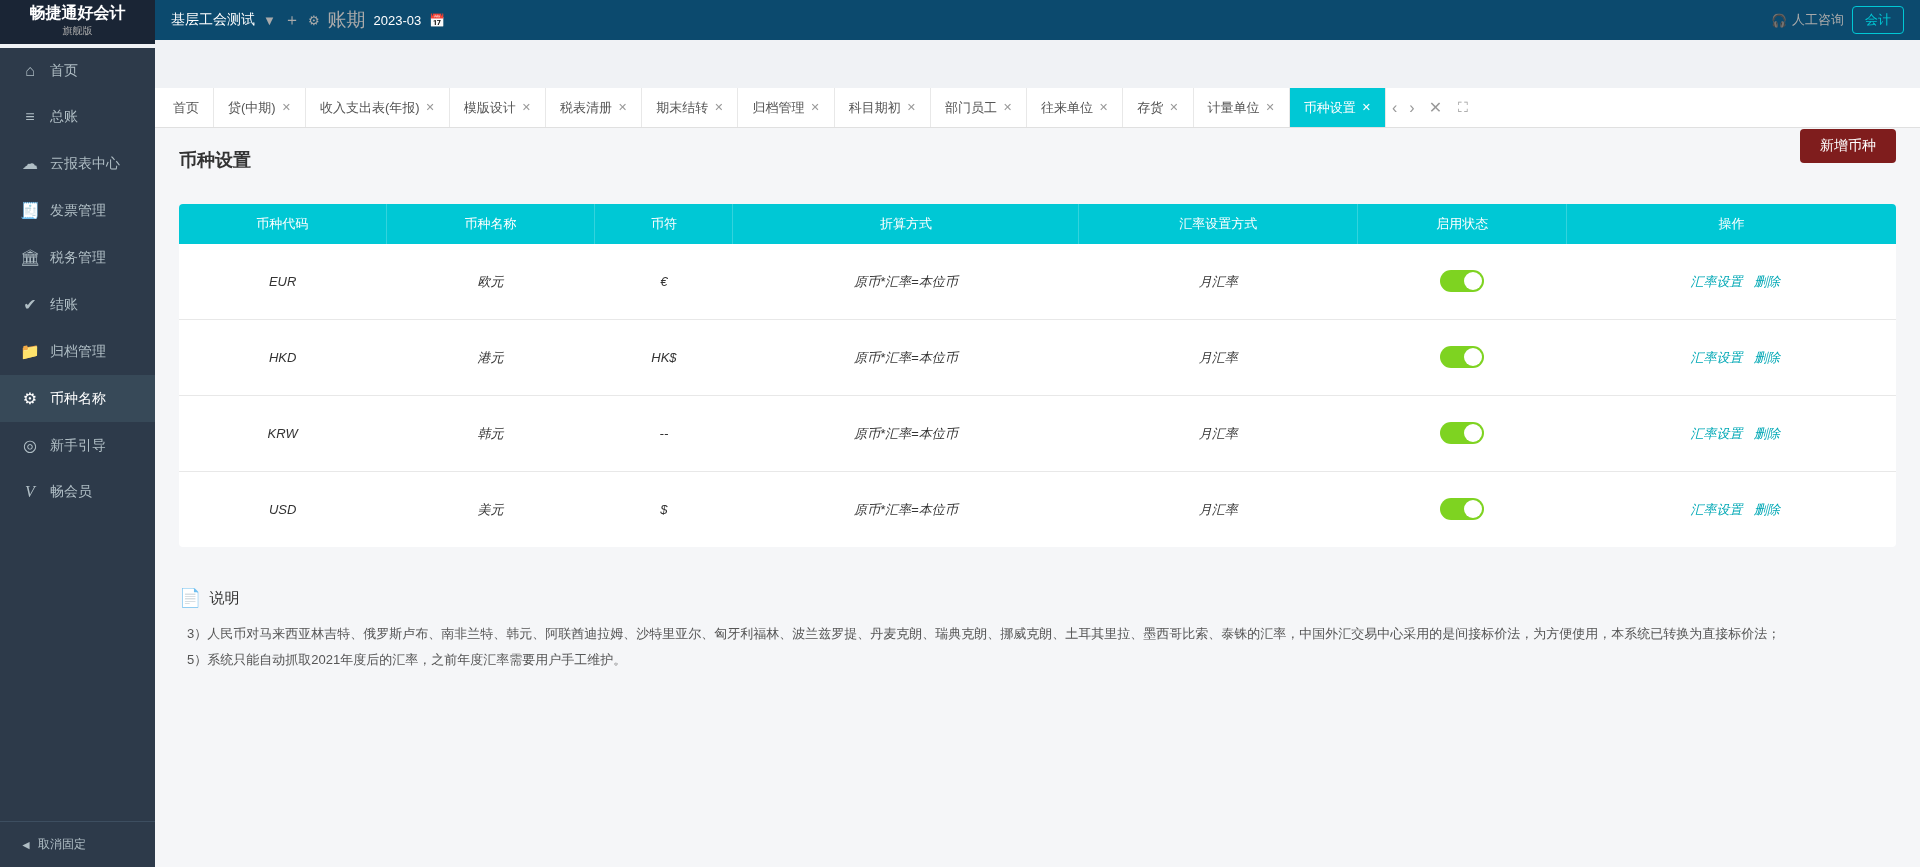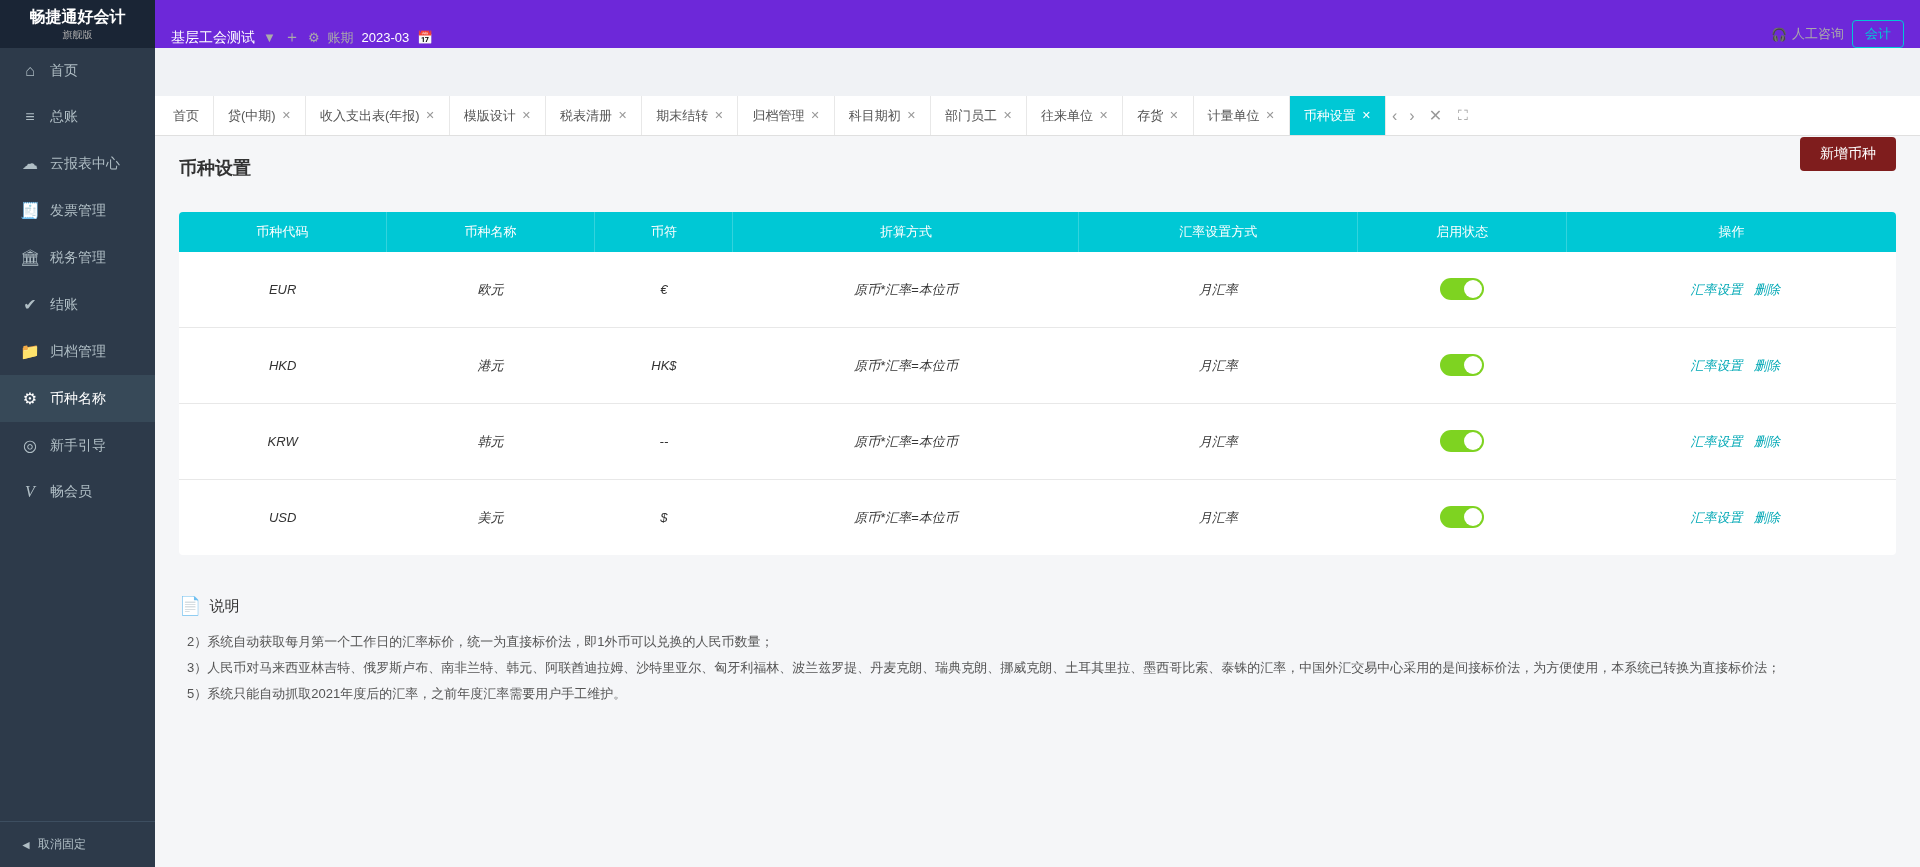--- a/index.html
+++ b/index.html
@@ -1,28 +1,28 @@
 <!DOCTYPE html>
 <html><head>
   <meta charset="utf-8">
   <style>
     * { margin: 0; padding: 0; box-sizing: border-box; }
     body { font-family: 'Microsoft YaHei', SimHei, sans-serif; font-size: 13px; background: #f0f2f5; color: #333; width: 1920px; min-height: 867px; overflow-x: hidden; }
 
     
-    .top-bar { display: flex; align-items: flex-end; background: #6d28d9; height: 48px; padding: 0 0 0 0; }
+    .top-bar { display: flex; align-items: center; background: #0c4a6e; height: 40px; padding: 0 0 0 0; }
     .logo-area { width: 155px; height: 48px; background: #1a2535; display: flex; flex-direction: column; align-items: center; justify-content: center; flex-shrink: 0; }
     .logo-title { color: #fff; font-size: 16px; font-weight: bold; }
     .logo-sub { color: #aaa; font-size: 10px; }
     .top-center { flex: 1; display: flex; align-items: center; padding: 0 16px; gap: 8px; }
     .company-name { color: #fff; font-size: 14px; }
     .dropdown-icon { color: #aaa; cursor: pointer; }
     .add-icon { color: #aaa; cursor: pointer; font-size: 16px; }
     .settings-icon { color: #aaa; cursor: pointer; }
-    .period-label { color: #aaa; font-size: 13px; }
+    .period-label { color: #aaa; font-size: 19px; }
     .period-value { color: #fff; font-size: 13px; }
     .calendar-icon { color: #00c8d5; cursor: pointer; }
     .top-right { display: flex; align-items: center; gap: 8px; margin-right: 16px; }
     .help-btn { color: #aaa; font-size: 13px; display: flex; align-items: center; gap: 4px; cursor: pointer; }
     .account-btn { background: transparent; border: 1px solid #00c8d5; color: #00c8d5; padding: 4px 12px; border-radius: 4px; cursor: pointer; font-size: 13px; }
 
     
     .sidebar { width: 155px; background: #2d3a4a; min-height: calc(867px - 48px); position: fixed; top: 48px; left: 0; display: flex; flex-direction: column; }
     .sidebar-item { display: flex; align-items: center; gap: 10px; padding: 14px 20px; color: #b0bec5; cursor: pointer; font-size: 14px; }
     .sidebar-item.active { background: #374958; color: #fff; }
@@ -286,19 +286,18 @@
   </tr>
         </tbody>
     </table>
 
     <div class="notice-section">
       <div class="notice-title">
         <span class="notice-icon">📄</span>
         <span>说明</span>
       </div>
       <ul class="notice-list">
-        <li>2）系统自动获取每月第一个工作日的汇率标价，统一为直接标价法，即1外币可以兑换的人民币数量；</li>
         <li>3）人民币对马来西亚林吉特、俄罗斯卢布、南非兰特、韩元、阿联酋迪拉姆、沙特里亚尔、匈牙利福林、波兰兹罗提、丹麦克朗、瑞典克朗、挪威克朗、土耳其里拉、墨西哥比索、泰铢的汇率，中国外汇交易中心采用的是间接标价法，为方便使用，本系统已转换为直接标价法；</li>
         <li>5）系统只能自动抓取2021年度后的汇率，之前年度汇率需要用户手工维护。</li>
       </ul>
     </div>
   </div>
 </div>
 
 </body></html>

